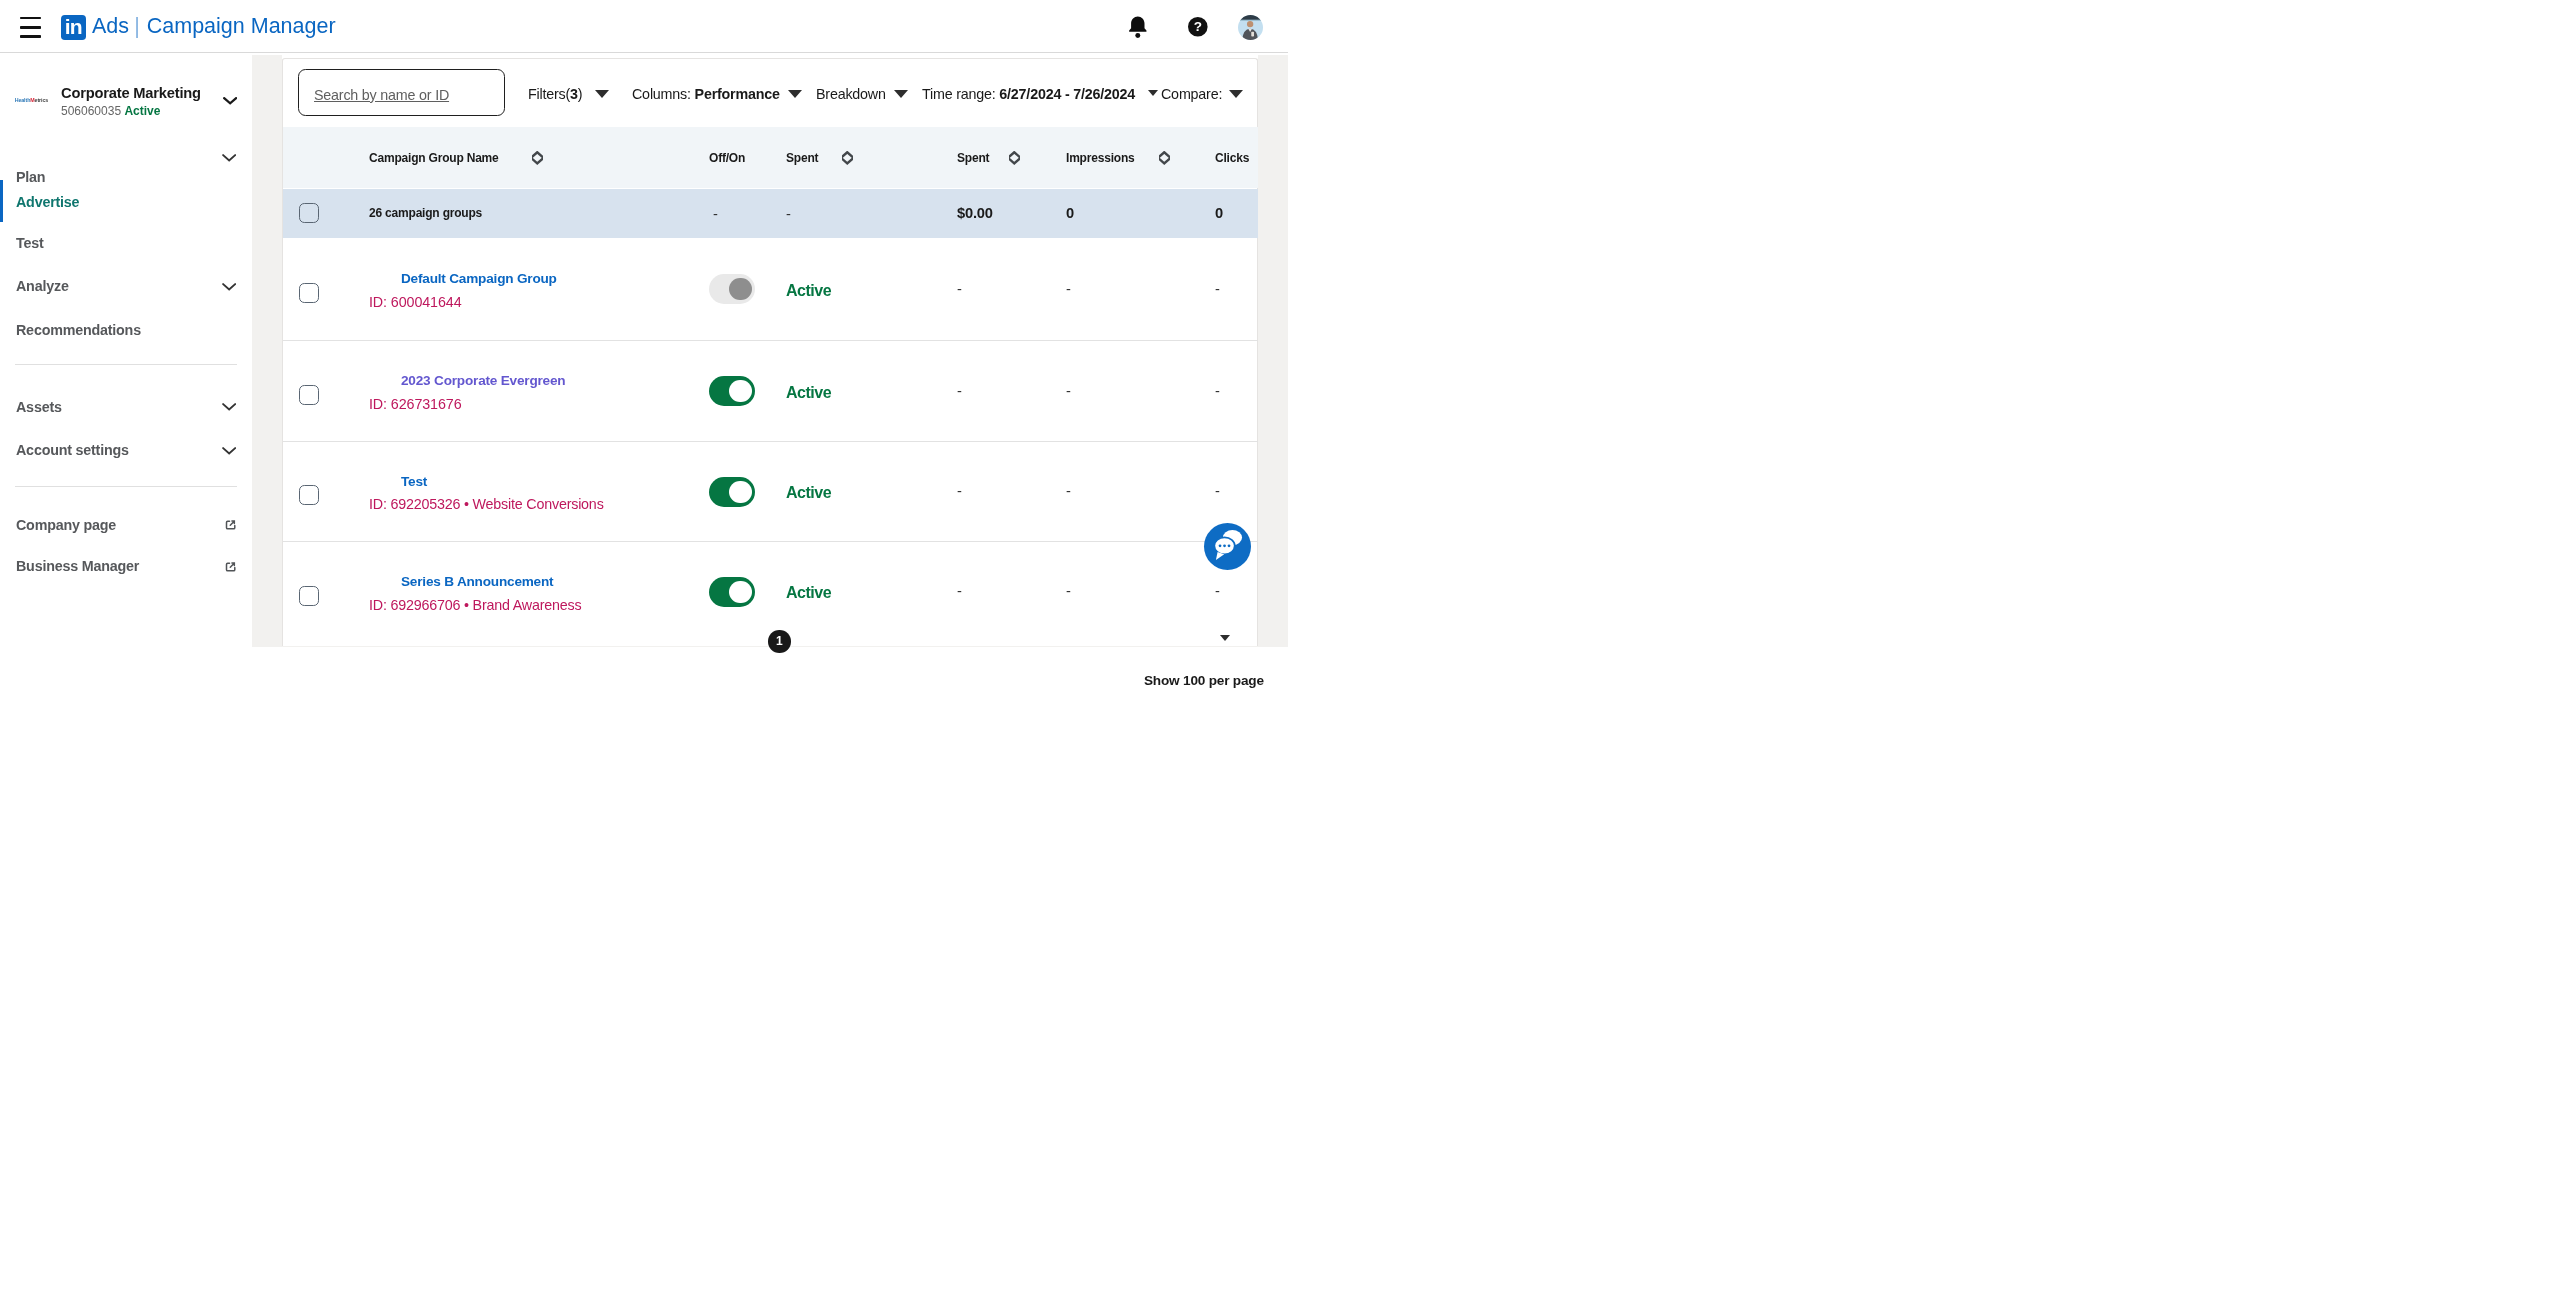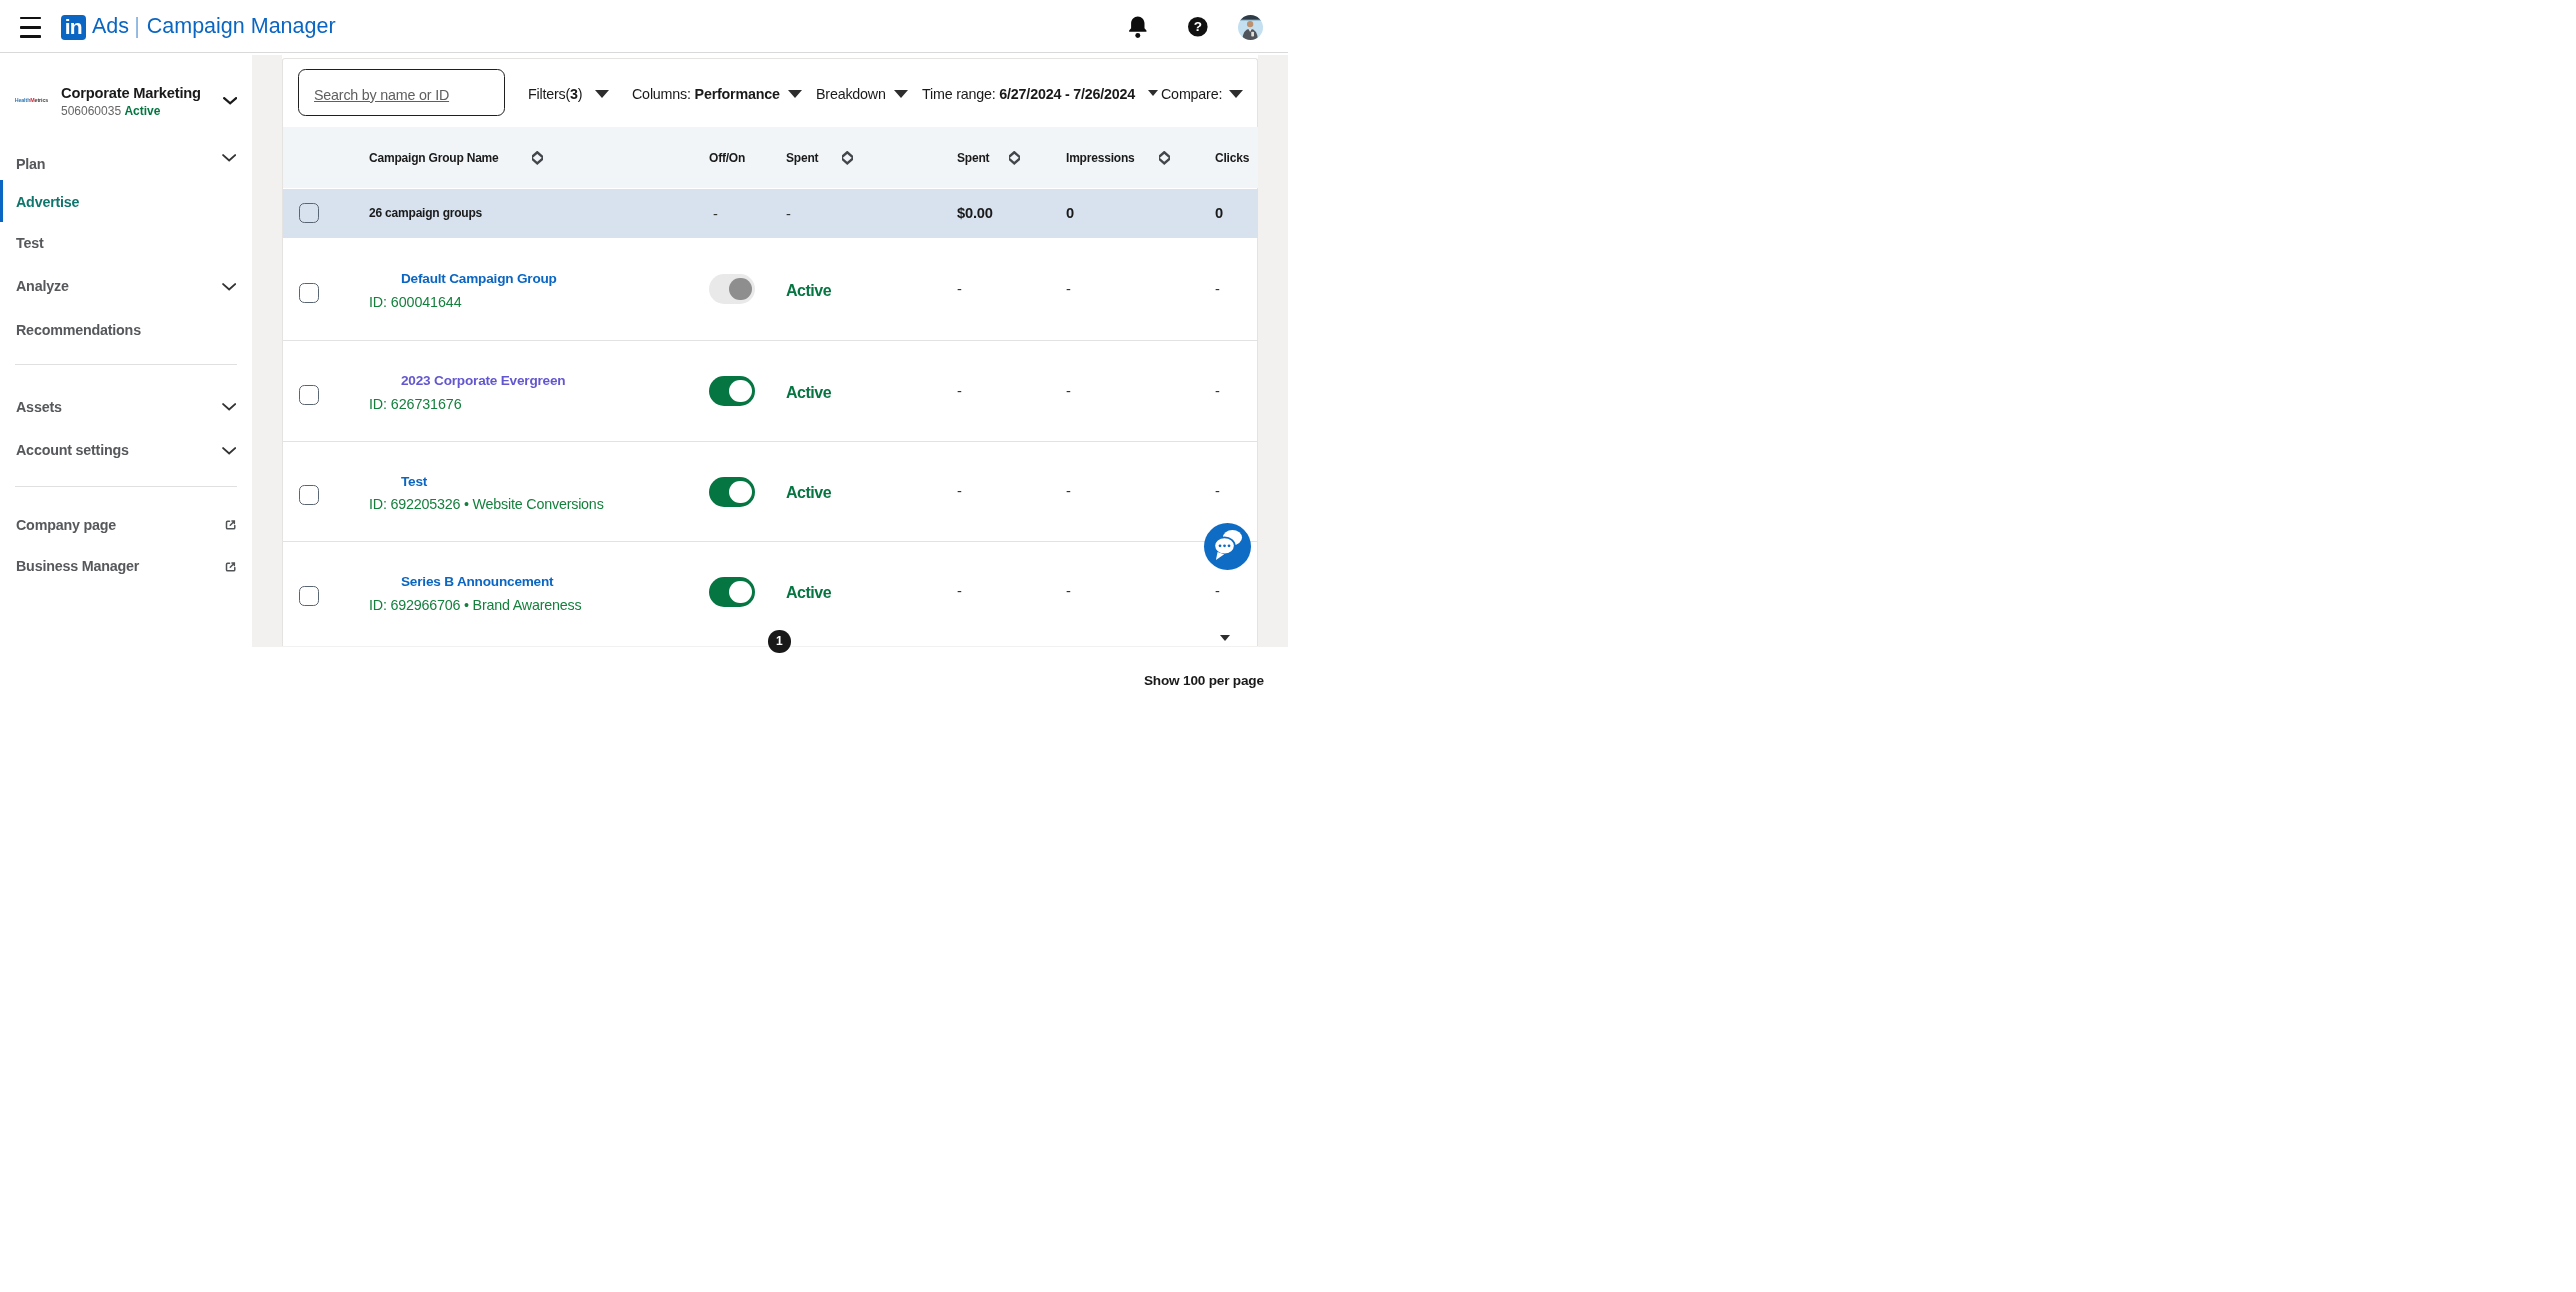--- a/index.html
+++ b/index.html
@@ -44,21 +44,21 @@
 .tris { position:absolute; width:0; height:0; border-left:5.3px solid transparent; border-right:5.3px solid transparent;
   border-top:6px solid #2d2d2d; }
 
 
 #thead { position:absolute; left:283px; top:127px; width:975px; height:61px; background:#f1f5f8; }
 #srow  { position:absolute; left:283px; top:189px; width:975px; height:49px; background:#d7e2ee; }
 .hcell { position:absolute; font-size:12px; font-weight:bold; color:#1a1a1a; letter-spacing:-0.2px; white-space:nowrap;}
 .rowdiv { position:absolute; left:283px; width:975px; height:0.8px; background:#e2e2e2; }
 .cbx { position:absolute; width:19.6px; height:19.6px; border:1.5px solid #5a6673; border-radius:5.3px; background:transparent;}
 .rtitle { position:absolute; left:369px; font-size:13.6px; font-weight:bold; color:#0a66c2; letter-spacing:-0.2px; white-space:nowrap;padding-left:32px;}
-.rid { position:absolute; left:369px; font-size:14.3px; color:#15803d; letter-spacing:-0.1px; white-space:nowrap;}
+.rid { position:absolute; left:369px; font-size:14.3px; color:#be185d; letter-spacing:-0.1px; white-space:nowrap;}
 .activ { position:absolute; left:786px; font-size:16px; font-weight:bold; color:#057642; letter-spacing:-0.5px;}
 .dash { position:absolute; font-size:14.7px; color:#333; }
 .sval { position:absolute; font-size:14.7px; font-weight:bold; color:#1a1a1a; letter-spacing:-0.2px;}
 .toggle { position:absolute; left:709px; width:46px; height:30px; border-radius:15px; background:#057642; }
 .knob { position:absolute; left:20.3px; top:3.8px; width:22.6px; height:22.6px; border-radius:50%; background:#fff; }
 .sorti { position:absolute; width:10.5px; height:13.6px; }
 
 
 #pgcirc { position:absolute; left:768px; top:630px; width:22.6px; height:22.6px; border-radius:50%; background:#191919;
   color:#fff; font-size:12px; font-weight:bold; text-align:center; line-height:22.6px;}
@@ -107,21 +107,21 @@
 
 <div id="sidebar">
   <div id="acctlogo"><span style="color:#2f7ab8;font-weight:bold">Health</span><span style="color:#d62839;font-weight:bold">M</span><span style="color:#3c3c3c;font-weight:bold">etrics</span></div>
   <div id="accttitle">Corporate Marketing</div>
   <div id="acctsub">506060035 <b>Active</b></div>
   <svg class="chev" style="left:223px;top:44px" viewBox="0 0 19 10">
       <path d="M1.5 1.5 L9.5 8.5 L17.5 1.5" fill="none" stroke="#1a1a1a" stroke-width="3" stroke-linecap="round"></path>
     </svg>
 
   <div class="blubar"></div>
-  <div class="navitem" style="top:103px">Plan</div>
+  <div class="navitem" style="top:116px">Plan</div>
   <svg class="chev" style="left:222px;top:101px" viewBox="0 0 19 10">
       <path d="M1.5 1.5 L9.5 8.5 L17.5 1.5" fill="none" stroke="#333" stroke-width="2.6" stroke-linecap="round"></path>
     </svg>
   <div class="navitem" style="top:141px;color:#0f766e">Advertise</div>
   <div class="navitem" style="top:182px">Test</div>
   <div class="navitem" style="top:225px">Analyze</div>
   <svg class="chev" style="left:222px;top:230px" viewBox="0 0 19 10">
       <path d="M1.5 1.5 L9.5 8.5 L17.5 1.5" fill="none" stroke="#333" stroke-width="2.6" stroke-linecap="round"></path>
     </svg>
   <div class="navitem" style="top:269px">Recommendations</div>

